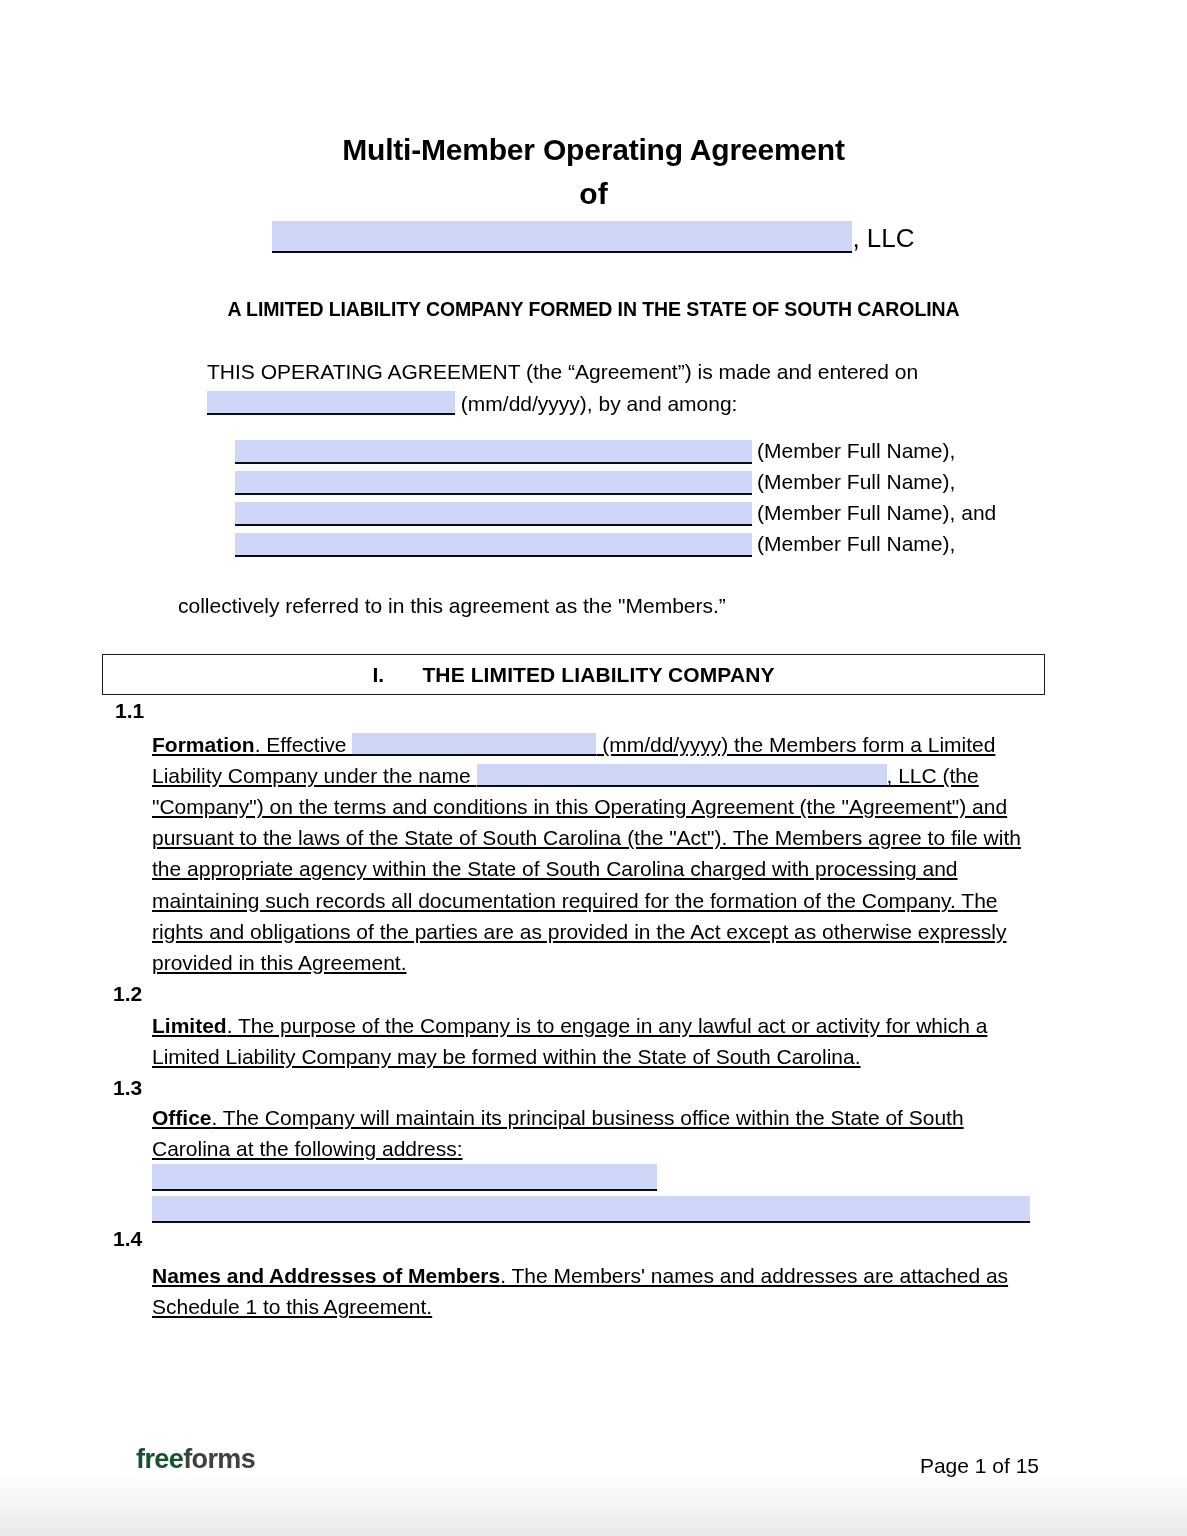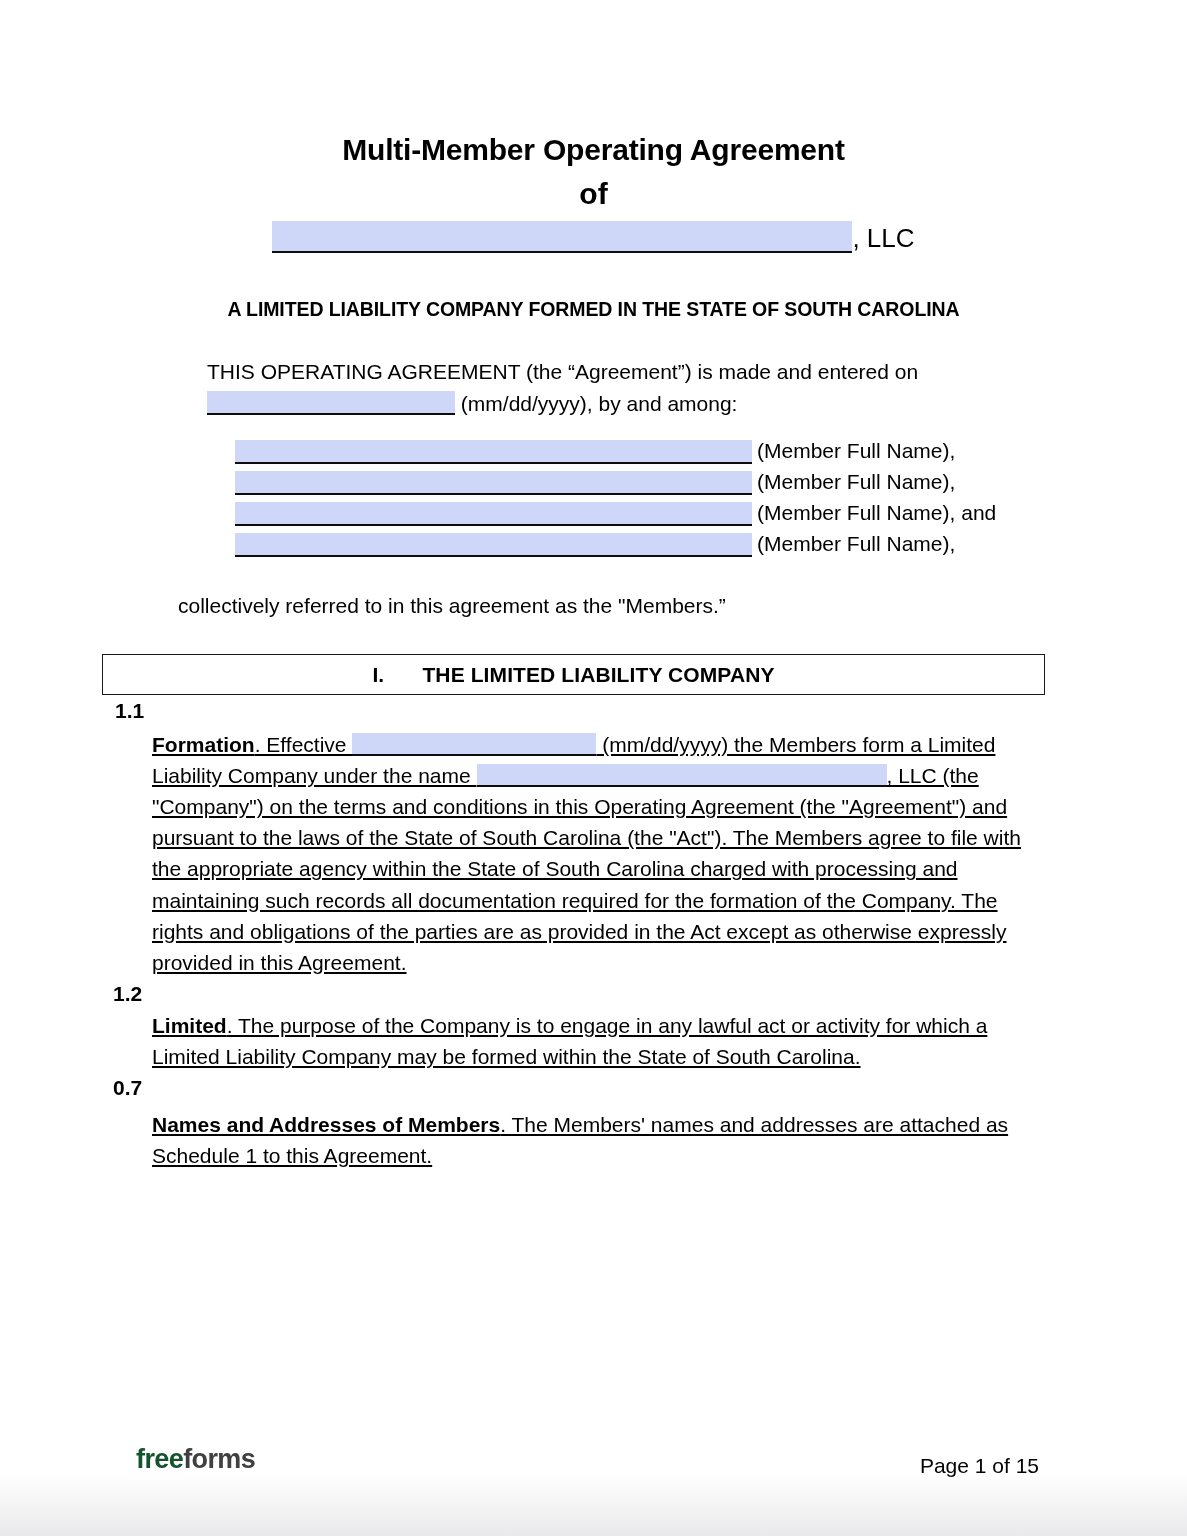--- a/index.html
+++ b/index.html
@@ -265,23 +265,30 @@
     </div>
 
     <p class="clause c11">
       <span class="clause-num">1.1</span><span class="clause-heading">Formation</span><span>. Effective </span><span class="fld fld-eff-date"></span><span> (mm/dd/yyyy) the Members form a Limited Liability Company under the name </span><span class="fld fld-name"></span><span>, LLC (the "Company") on the terms and conditions in this Operating Agreement (the "Agreement") and pursuant to the laws of the State of South Carolina (the "Act"). The Members agree to file with the appropriate agency within the State of South Carolina charged with processing and maintaining such records all documentation required for the formation of the Company. The rights and obligations of the parties are as provided in the Act except as otherwise expressly provided in this Agreement.</span>
     </p>
 
     <p class="clause c12">
       <span class="clause-num">1.2</span><span class="clause-heading">Limited</span><span>. The purpose of the Company is to engage in any lawful act or activity for which a Limited Liability Company may be formed within the State of South Carolina.</span>
     </p>
 
+    <p class="clause c13">
+      <span class="clause-num">1.3</span><span class="clause-heading">Office</span><span>. The Company will maintain its principal business office within the State of South Carolina at the following address:</span>
+      <span class="addr-lines">
+        <span class="fld fld-addr1"></span>
+        <span class="fld fld-addr2"></span>
+      </span>
+    </p>
 
     <p class="clause c14">
-      <span class="clause-num">0.7</span><span class="clause-heading">Names and Addresses of Members</span><span>. The Members' names and addresses are attached as Schedule 1 to this Agreement.</span>
+      <span class="clause-num">1.4</span><span class="clause-heading">Names and Addresses of Members</span><span>. The Members' names and addresses are attached as Schedule 1 to this Agreement.</span>
     </p>
 
   </div>
 
   <div class="footer">
     <div class="logo">
       <span class="free">free</span><span class="forms">forms</span>
     </div>
     <div class="page-number">Page 1 of 15</div>
   </div>

